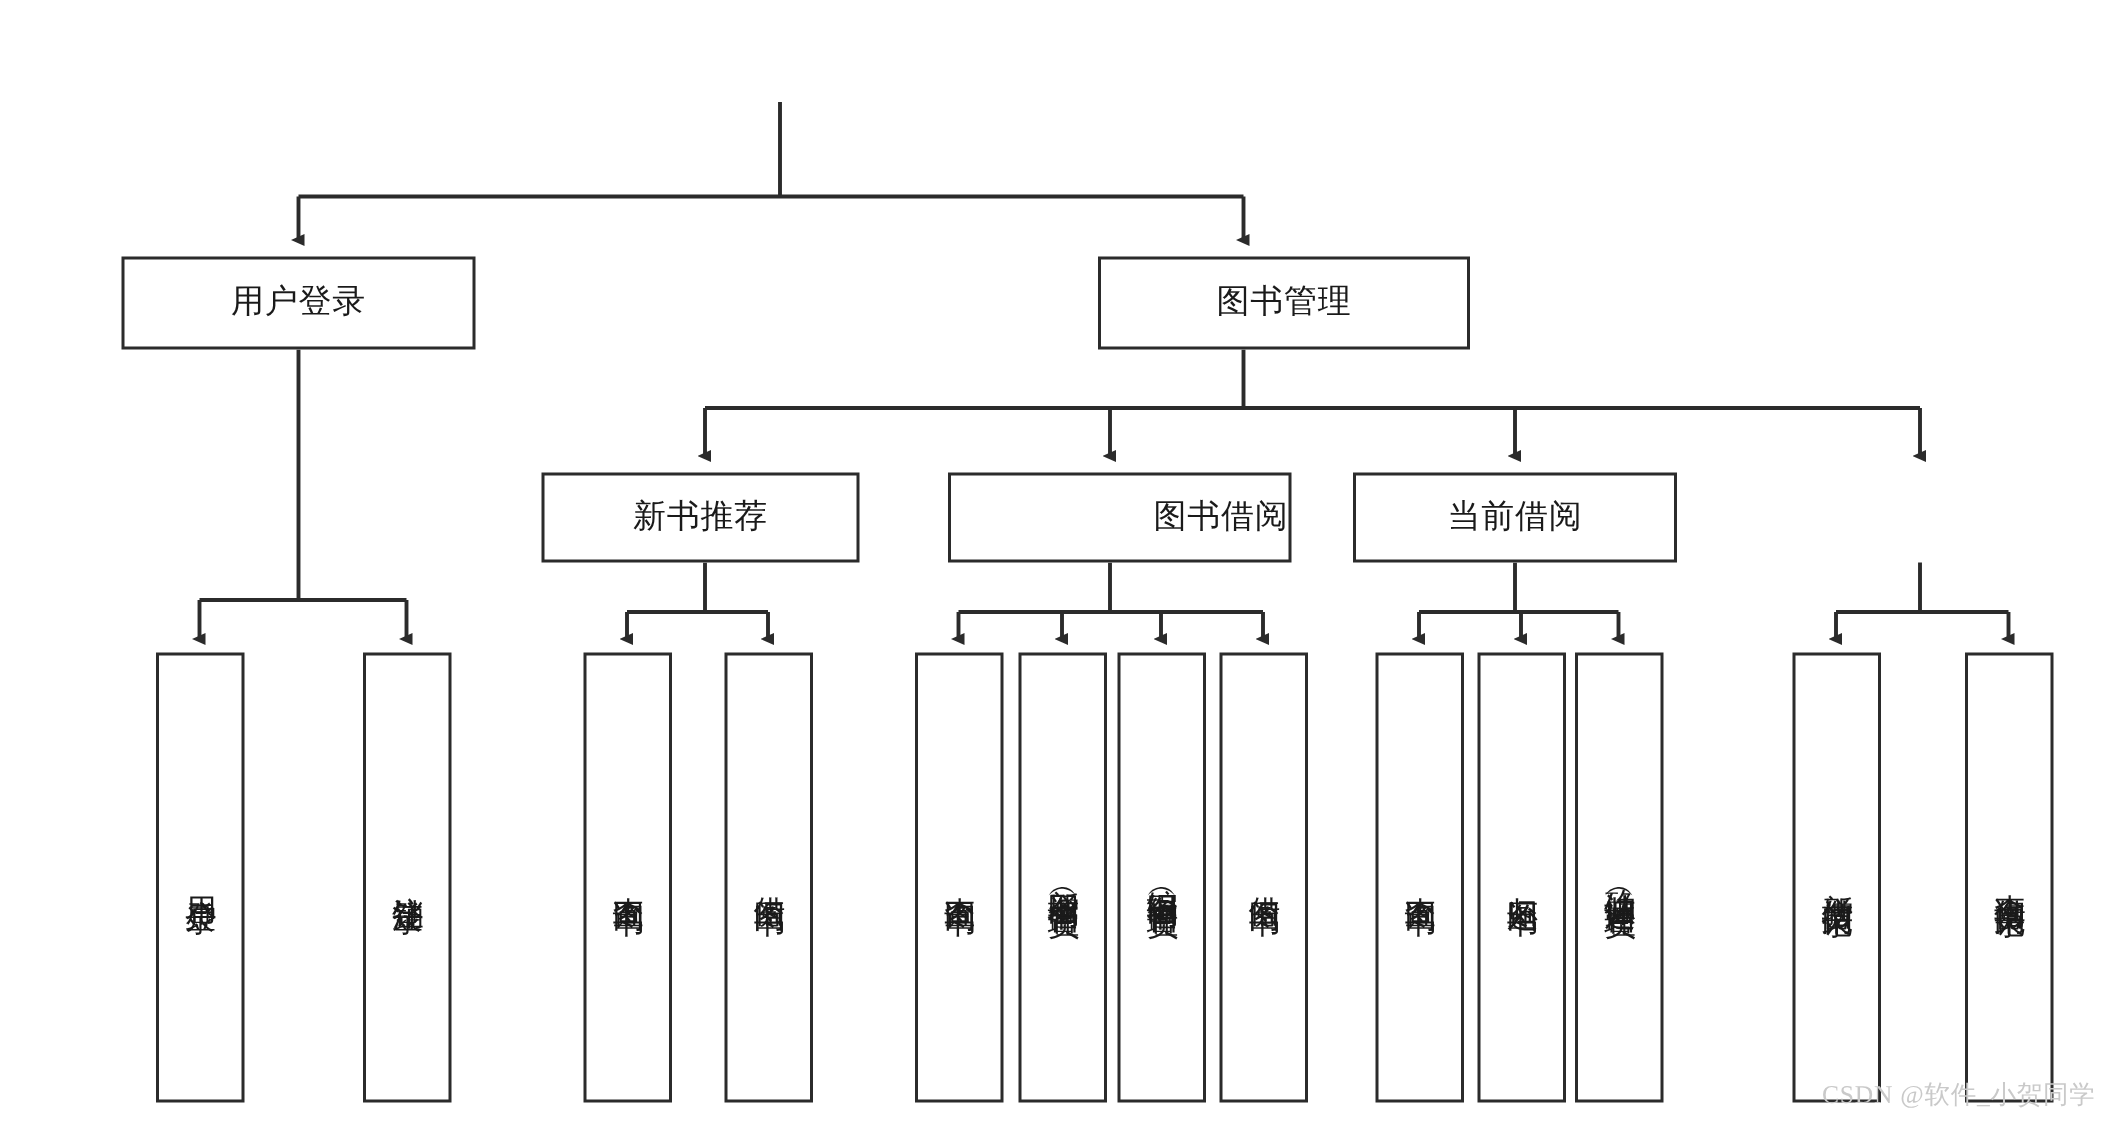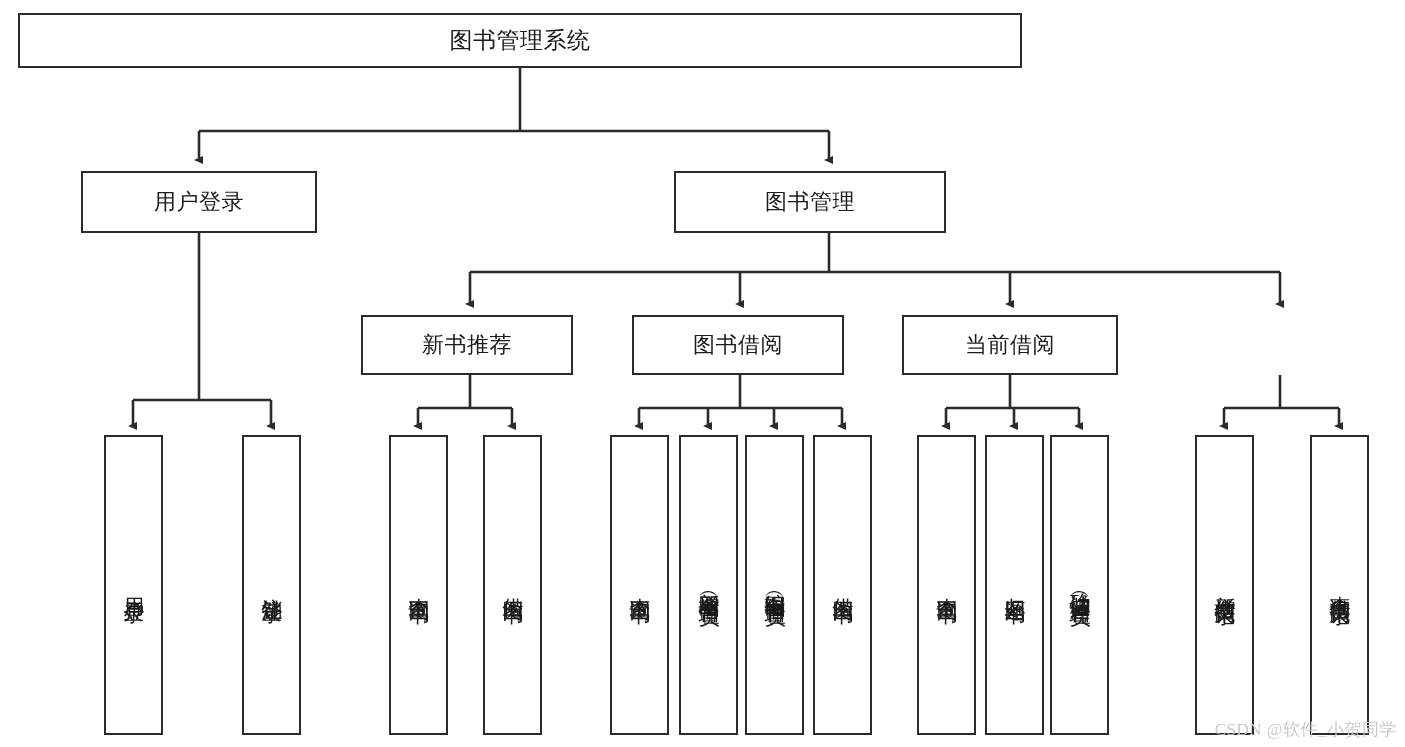--- a/index.html
+++ b/index.html
@@ -116,35 +116,32 @@
       <path d="M1014,408 L1014,426" marker-end="url(#arrow)"></path>
       <path d="M1079,408 L1079,426" marker-end="url(#arrow)"></path>
 
       <path d="M1280,375 L1280,408"></path>
       <path d="M1224,408 L1339,408"></path>
       <path d="M1224,408 L1224,426" marker-end="url(#arrow)"></path>
       <path d="M1339,408 L1339,426" marker-end="url(#arrow)"></path>
     </g>
   </svg>
 
-  <div class="node node-h" id="root-node" style="left:18px; top:13px; width:1004px; height:55px;">
-    <span>图书管理系统</span>
-  </div>
 
   <div class="node node-h" style="left:81px; top:171px; width:236px; height:62px;">
     <span>用户登录</span>
   </div>
-  <div class="node node-h" style="left:674px; top:171px; width:272px; height:62px;">
+  <div class="node node-h" style="left:732px; top:171px; width:248px; height:62px;">
     <span>图书管理</span>
   </div>
 
   <div class="node node-h" style="left:361px; top:315px; width:212px; height:60px;">
     <span>新书推荐</span>
   </div>
-  <div class="node node-h" style="left:632px; top:315px; width:212px; height:60px;">
+  <div class="node node-h" style="left:632px; top:315px; width:229px; height:60px;justify-content:flex-end;">
     <span>图书借阅</span>
   </div>
   <div class="node node-h" style="left:902px; top:315px; width:216px; height:60px;">
     <span>当前借阅</span>
   </div>
 
   <div class="node node-v" style="left:104px; top:435px; width:59px; height:300px;">
     <span class="vtext">用户登录</span>
   </div>
   <div class="node node-v" style="left:242px; top:435px; width:59px; height:300px;">

